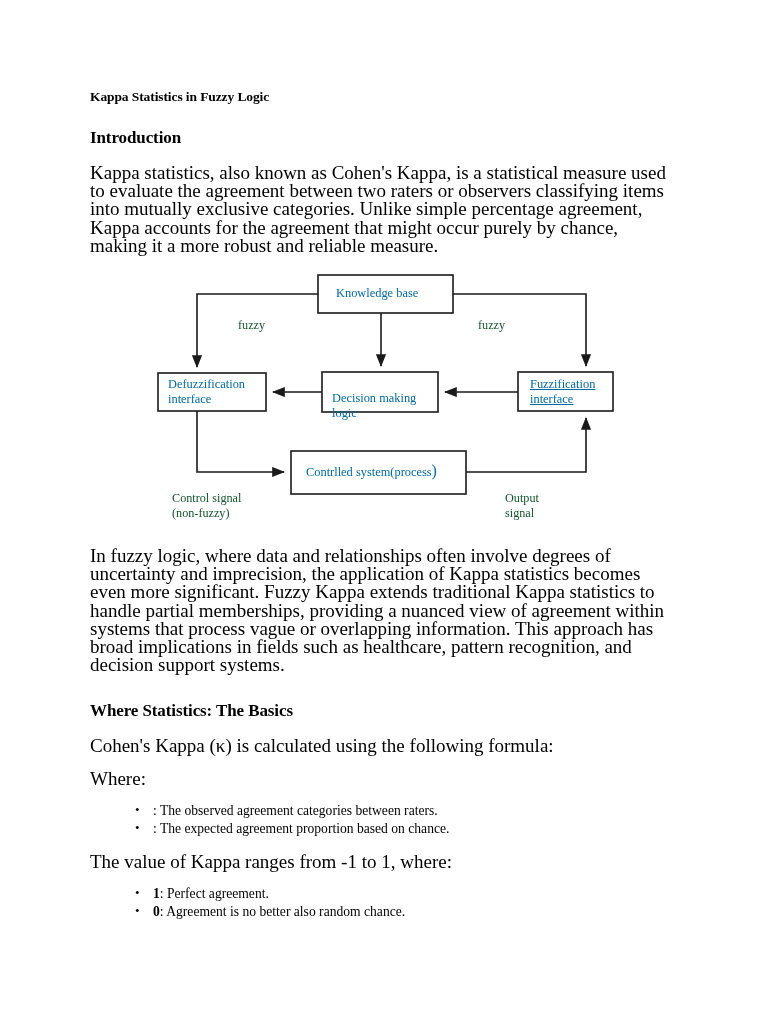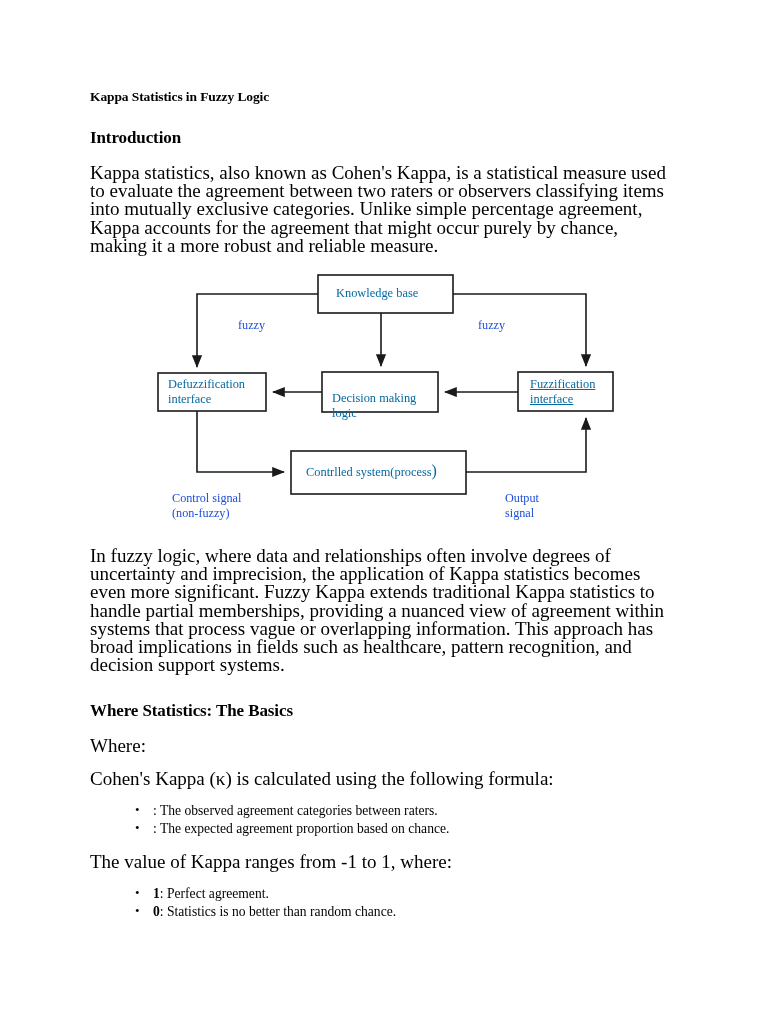--- a/index.html
+++ b/index.html
@@ -93,21 +93,21 @@
     font-size: 12.4px;
     line-height: 14.5px;
     color: #0369a1;
     white-space: pre-line;
   }
   .fig-free-label {
     position: absolute;
     font-family: "Liberation Serif", "DejaVu Serif", serif;
     font-size: 12.2px;
     line-height: 14.6px;
-    color: #1d4ed8;
+    color: #14532d;
     white-space: pre-line;
   }
   .bigparen {
     font-size: 16px;
     line-height: 12px;
   }
 </style>
 </head>
 <body>
 
@@ -173,30 +173,30 @@
 (non-fuzzy)</div>
 
       <div class="fig-free-label" style="left:415px; top:220px;">Output
 signal</div>
     </div>
 
     <p class="body-text">In fuzzy logic, where data and relationships often involve degrees of uncertainty and imprecision, the application of Kappa statistics becomes even more significant. Fuzzy Kappa extends traditional Kappa statistics to handle partial memberships, providing a nuanced view of agreement within systems that process vague or overlapping information. This approach has broad implications in fields such as healthcare, pattern recognition, and decision support systems.</p>
 
     <h2 class="section-heading" style="margin-top:26px;">Where Statistics: The Basics</h2>
 
+    <p class="body-text tight">Cohen's Kappa (κ) is calculated using the following formula:</p>
+
     <p class="body-text tight">Where:</p>
-
-    <p class="body-text tight">Cohen's Kappa (κ) is calculated using the following formula:</p>
 
     <ul class="bullets">
       <li>: The observed agreement categories between raters.</li>
       <li>: The expected agreement proportion based on chance.</li>
     </ul>
 
     <p class="body-text tight">The value of Kappa ranges from -1 to 1, where:</p>
 
     <ul class="bullets">
       <li><b>1</b><span>: Perfect agreement.</span></li>
-      <li><b>0</b><span>: Statistics is no better than random chance.</span></li>
+      <li><b>0</b><span>: Agreement is no better also random chance.</span></li>
     </ul>
 
   </div>
 </div>
 
 </body></html>

